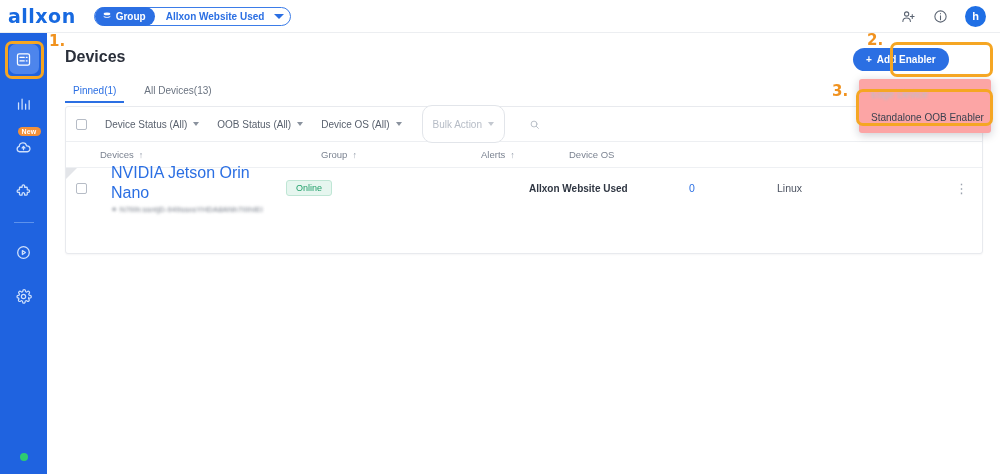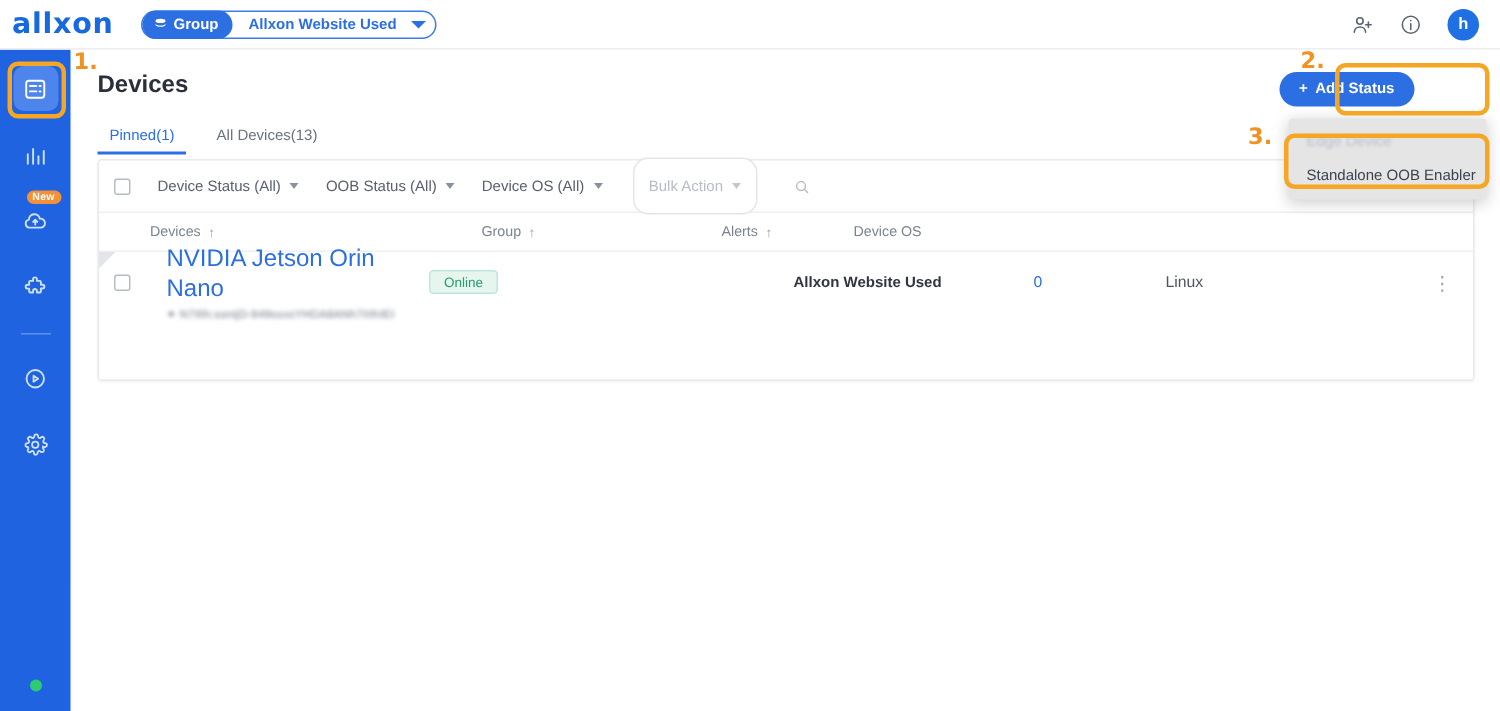--- a/index.html
+++ b/index.html
@@ -175,21 +175,21 @@
 
   
   .add-btn {
     position: absolute; top: 48px; left: 853px; height: 23px;
     background: #2b6fe3; color: #fff; border-radius: 12px;
     display: flex; align-items: center; justify-content: center; gap: 5px;
     font-size: 10px; font-weight: 700; padding: 0 13px; white-space: nowrap; z-index: 6;
   }
   .dropdown {
     position: absolute; top: 79px; left: 859px; width: 132px;
-    background: #e5e5e5; border-radius: 3px; box-shadow: 0 2px 10px rgba(16,24,40,.22);
+    background: #fca5a5; border-radius: 3px; box-shadow: 0 2px 10px rgba(16,24,40,.22);
     padding: 4px 0; z-index: 7;
   }
   .dd-item { font-size: 10px; color: #3b4250; padding: 6px 12px; white-space: nowrap; }
   .dd-item.dim { color: #b9bfc8; filter: blur(1.1px); }
 
   
   .anno-box {
     position: absolute; border: 3px solid #f5a623; border-radius: 7px; z-index: 9;
     pointer-events: none;
   }
@@ -374,21 +374,21 @@
         <div class="c-grp grp-val">Allxon Website Used</div>
         <div class="c-alr alert-val">0</div>
         <div class="c-os os-val">Linux</div>
         <div class="kebab">⋮</div>
       </div>
     </div>
   </div>
 
   <div class="add-btn">
     <span>+</span>
-    <span>Add Status</span>
+    <span>Add Enabler</span>
   </div>
 
   <div class="dropdown">
     <div class="dd-item dim">Edge Device</div>
     <div class="dd-item">Standalone OOB Enabler</div>
   </div>
 
   <div class="anno-box" style="left:5px; top:41px; width:39px; height:38px;"></div>
   <div class="anno-num" style="left:49px; top:32px;">1.</div>
 

